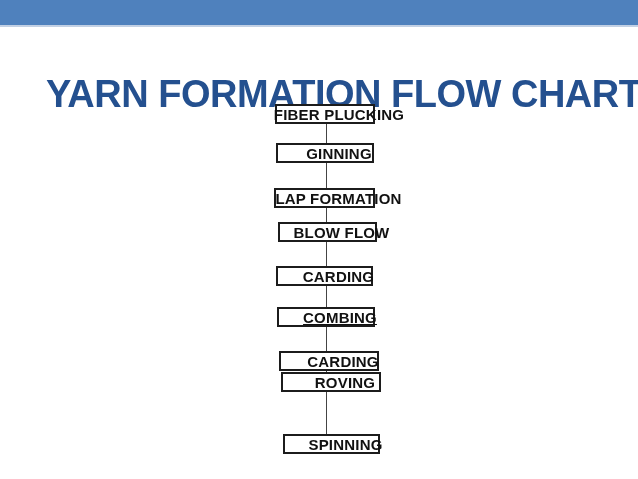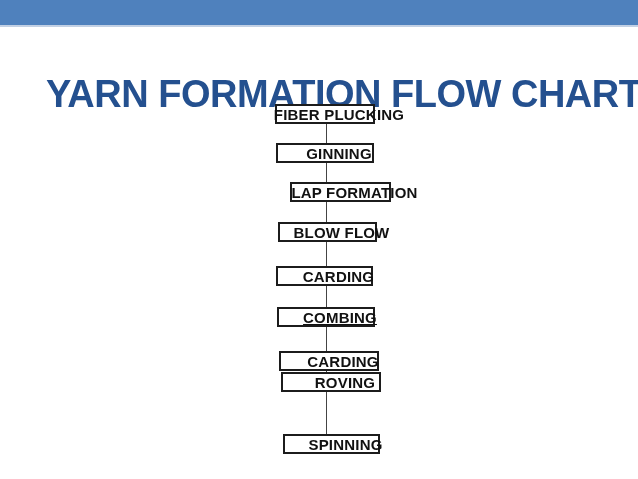--- a/index.html
+++ b/index.html
@@ -59,21 +59,21 @@
     justify-content: center;
     font-size: 15px;
     font-weight: bold;
     color: #111111;
     letter-spacing: 0.2px;
     white-space: nowrap;
     padding-left: 28px;
   }
   .boxes .flow-box:nth-child(1) { left: 275px; top: 104px; width: 100px; }
   .boxes .flow-box:nth-child(2) { left: 276px; top: 143px; width: 98px; }
-  .boxes .flow-box:nth-child(3) { left: 274px; top: 182px; width: 101px; margin-left: 16px; }
+  .boxes .flow-box:nth-child(3) { left: 274px; top: 188px; width: 101px; }
   .boxes .flow-box:nth-child(4) { left: 278px; top: 222px; width: 99px; }
   .boxes .flow-box:nth-child(5) { left: 276px; top: 266px; width: 97px; text-align: right; }
   .boxes .flow-box:nth-child(6) { left: 277px; top: 307px; width: 98px; text-decoration: underline; }
   .boxes .flow-box:nth-child(7) { left: 279px; top: 351px; width: 100px; }
   .boxes .flow-box:nth-child(8) { left: 281px; top: 372px; width: 100px; }
   .boxes .flow-box:nth-child(9) { left: 283px; top: 434px; width: 97px; text-align: center; }
 </style>
 </head>
 <body>
 

